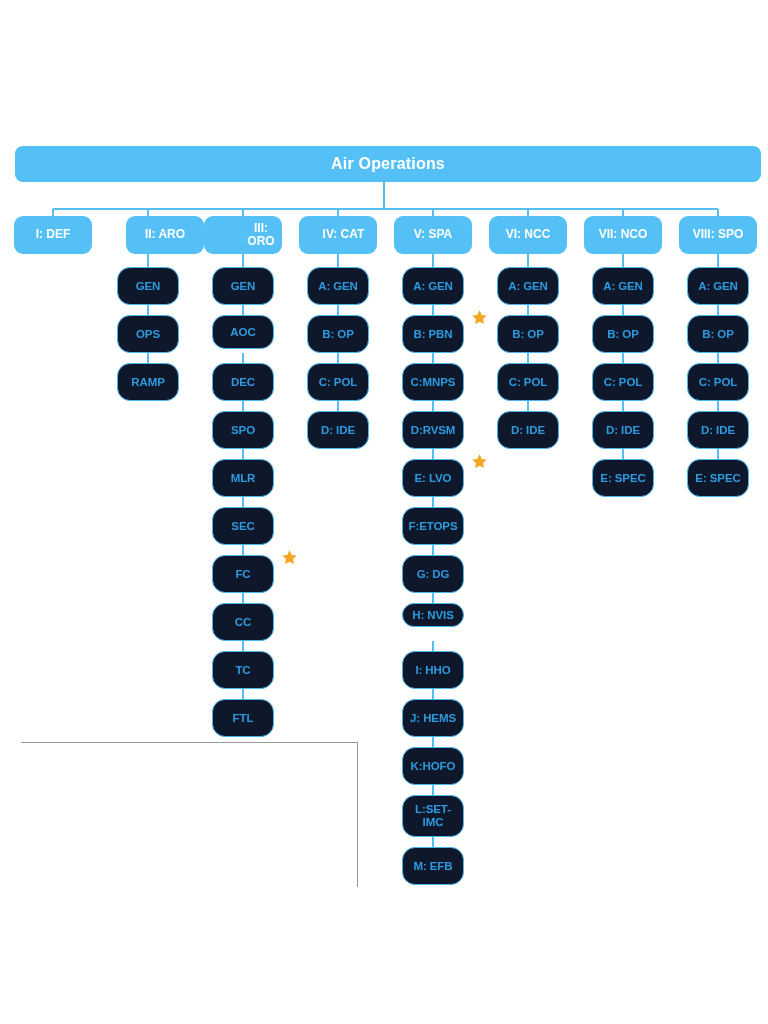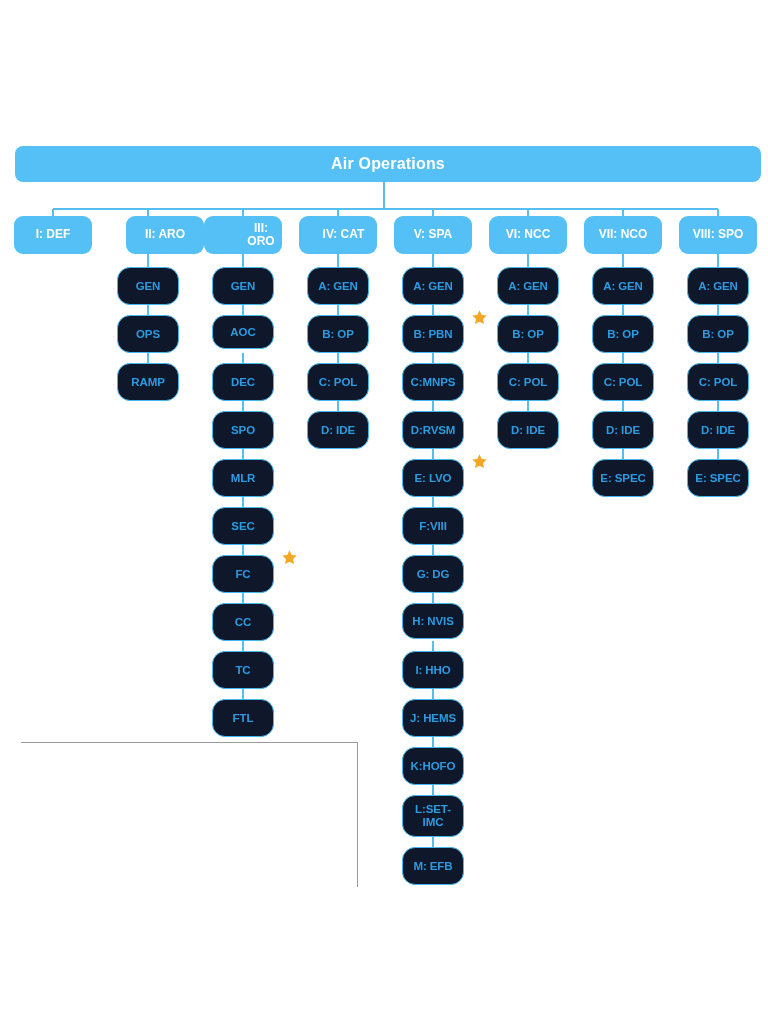--- a/index.html
+++ b/index.html
@@ -222,23 +222,23 @@
         </svg>
       </div>
       <div class="lvl2-node" style="left: 402px; top: 363px; height: 38px;">C:MNPS</div>
       <div class="lvl2-node" style="left: 402px; top: 411px; height: 38px;">D:RVSM</div>
       <div class="lvl2-node" style="left: 402px; top: 459px; height: 38px;">E: LVO</div>
       <div class="star-marker" style="left: 471px; top: 453px;">
         <svg viewBox="0 0 24 24" width="17" height="17" aria-hidden="true">
           <path fill="#F5A623" d="M12 1.8l3.1 6.6 7 .9-5.1 4.9 1.3 7.1L12 17.9 5.7 21.3 7 14.2 1.9 9.3l7-.9z"></path>
         </svg>
       </div>
-      <div class="lvl2-node" style="left: 402px; top: 507px; height: 38px;">F:VIII</div>
+      <div class="lvl2-node" style="left: 402px; top: 507px; height: 38px;">F:ETOPS</div>
       <div class="lvl2-node" style="left: 402px; top: 555px; height: 38px;">G: DG</div>
-      <div class="lvl2-node" style="left: 402px; top: 603px; height: 36px;">H: NVIS</div>
+      <div class="lvl2-node" style="left: 402px; top: 603px; height: 24px;">H: NVIS</div>
       <div class="lvl2-node" style="left: 402px; top: 651px; height: 38px;">I: HHO</div>
       <div class="lvl2-node" style="left: 402px; top: 699px; height: 38px;">J: HEMS</div>
       <div class="lvl2-node" style="left: 402px; top: 747px; height: 38px;">K:HOFO</div>
       <div class="lvl2-node two-line" style="left: 402px; top: 795px; height: 42px;">
         <span>L:SET-<br>IMC</span>
       </div>
       <div class="lvl2-node" style="left: 402px; top: 847px; height: 38px;">M: EFB</div>
       <div class="lvl1-node" style="left: 489px; top: 216px;">VI: NCC</div>
       <div class="lvl2-node" style="left: 497px; top: 267px; height: 38px;">A: GEN</div>
       <div class="lvl2-node" style="left: 497px; top: 315px; height: 38px;">B: OP</div>

